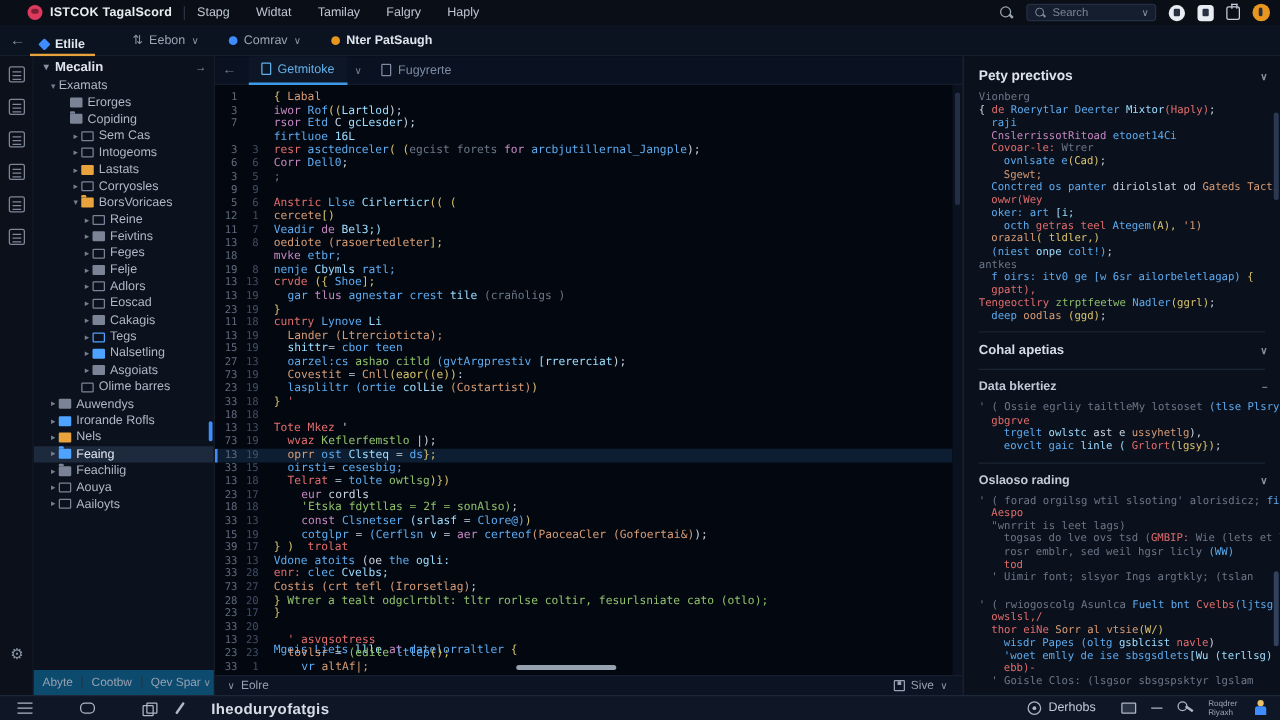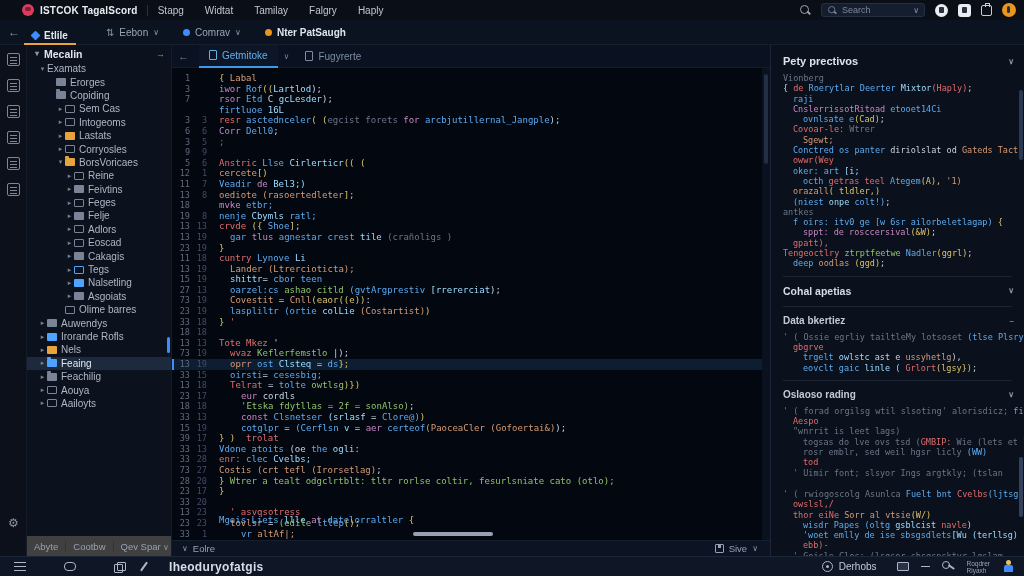--- a/index.html
+++ b/index.html
@@ -56,21 +56,21 @@
   .tree-item.sel { background:#1d2a3d; color:#e2e8f1; }
   .titem-chev { width:9px; font-size:7px; color:#76808f; text-align:center; flex:none; }
   .ticon { width:10px; height:8px; margin-right:4px; flex:none; border-radius:1px; }
   .ticon.folder { position:relative; background:currentcolor; }
   .ticon.folder::before { content:""; position:absolute; top:-2px; left:0; width:4px; height:2px; background:currentcolor; border-radius:1px 1px 0 0; }
   .ticon.outline { border:1px solid currentcolor; background:transparent; }
   .ticon.solid { background:currentcolor; }
   .ic-gray { color:#7a8496; } .ic-blue { color:#4da3ff; } .ic-orange { color:#e8a33d; }
   .sb-thumb { position:absolute; right:1px; width:3px; height:16px; background:#3f8cff; border-radius:2px; }
 
-  .sidebar-footer { position:absolute; left:27px; bottom:20px; width:145px; height:20px; background:#404040; display:flex; align-items:center; font-size:9.5px; color:#97a1b1; padding-left:7px; gap:7px; border-right:1px solid #141c2a; }
+  .sidebar-footer { position:absolute; left:27px; bottom:20px; width:145px; height:20px; background:#0c4a6e; display:flex; align-items:center; font-size:9.5px; color:#97a1b1; padding-left:7px; gap:7px; border-right:1px solid #141c2a; }
   .sf-sep { width:1px; height:10px; background:#2a3442; }
 
   
   .editorcol { position:absolute; top:45px; left:172px; width:598px; bottom:20px; background:#030810; }
   .tabbar { height:23px; background:#0a1120; border-bottom:1px solid #141d2c; display:flex; align-items:center; }
   .tab-back { color:#76808f; font-size:11px; margin:0 10px 0 6px; }
   .tab { display:flex; align-items:center; gap:5px; height:23px; padding:0 10px; font-size:10px; color:#7d8ca3; }
   .tab.active { color:#62b0ea; background:#0d1626; border-bottom:2px solid #3e9ae8; }
   .tab-doc { width:8px; height:10px; border:1.2px solid currentcolor; border-radius:1px; }
   .tab-chev { color:#76808f; font-size:8px; margin:0 6px; }
@@ -622,32 +622,31 @@
     <div class="insp-title">
       <span>Pety prectivos</span>
       <span class="chev">∨</span>
     </div>
     <div id="insp-blocks">
         <div class="insp-code">
           <div class="il" style="padding-left: 0px;"><span class="s-c">Vionberg</span></div>
           <div class="il" style="padding-left: 0px;"><span class="s-w">{ </span><span class="s-r">de </span><span class="s-b">Roerytlar </span><span class="s-b">Deerter </span><span class="s-lb">Mixtor</span><span class="s-r">(Haply)</span><span class="s-w">;</span></div>
           <div class="il" style="padding-left: 10px;"><span class="s-b">raji</span></div>
           <div class="il" style="padding-left: 10px;"><span class="s-k">CnslerrissotRitoad </span><span class="s-b">etooet14Ci</span></div>
+          <div class="il" style="padding-left: 10px;"><span class="s-r">Covoar-le: </span><span class="s-c">Wtrer</span></div>
           <div class="il" style="padding-left: 20px;"><span class="s-b">ovnlsate e</span><span class="s-y">(Cad)</span><span class="s-w">;</span></div>
-          <div class="il" style="padding-left: 10px;"><span class="s-r">Covoar-le: </span><span class="s-c">Wtrer</span></div>
           <div class="il" style="padding-left: 20px;"><span class="s-o">Sgewt;</span></div>
           <div class="il" style="padding-left: 10px;"><span class="s-b">Conctred os </span><span class="s-b">panter </span><span class="s-w">diriolslat od </span><span class="s-o">Gateds Tactis</span></div>
           <div class="il" style="padding-left: 10px;"><span class="s-r">owwr(Wey</span></div>
           <div class="il" style="padding-left: 10px;"><span class="s-b">oker: </span><span class="s-b">art </span><span class="s-lb">[i;</span></div>
           <div class="il" style="padding-left: 20px;"><span class="s-b">octh </span><span class="s-r">getras teel </span><span class="s-b">Ategem</span><span class="s-y">(A), </span><span class="s-o">'1)</span></div>
           <div class="il" style="padding-left: 10px;"><span class="s-o">orazall</span><span class="s-y">( tldler,)</span></div>
           <div class="il" style="padding-left: 10px;"><span class="s-b">(niest </span><span class="s-lb">onpe </span><span class="s-b">colt!)</span><span class="s-w">;</span></div>
           <div class="il" style="padding-left: 0px;"><span class="s-c">antkes</span></div>
           <div class="il" style="padding-left: 10px;"><span class="s-b">f </span><span class="s-b">oirs: itv0 ge [w 6sr ailorbeletlagap) </span><span class="s-y">{</span></div>
-          <div class="il" style="padding-left: 20px;"><span class="s-k">sppt: </span><span class="s-k">de rosccersival</span><span class="s-y">(&amp;W)</span><span class="s-w">;</span></div>
           <div class="il" style="padding-left: 10px;"><span class="s-r">gpatt),</span></div>
           <div class="il" style="padding-left: 0px;"><span class="s-r">Tengeoctlry </span><span class="s-g">ztrptfeetwe </span><span class="s-b">Nadler</span><span class="s-y">(ggrl)</span><span class="s-w">;</span></div>
           <div class="il" style="padding-left: 10px;"><span class="s-b">deep </span><span class="s-o">oodlas </span><span class="s-y">(ggd)</span><span class="s-w">;</span></div>
         </div>
         <div class="insp-div"></div>
         <div class="insp-h2">
           <span>Cohal apetias</span>
           <span class="chev">∨</span>
         </div>
         <div class="insp-div"></div>

